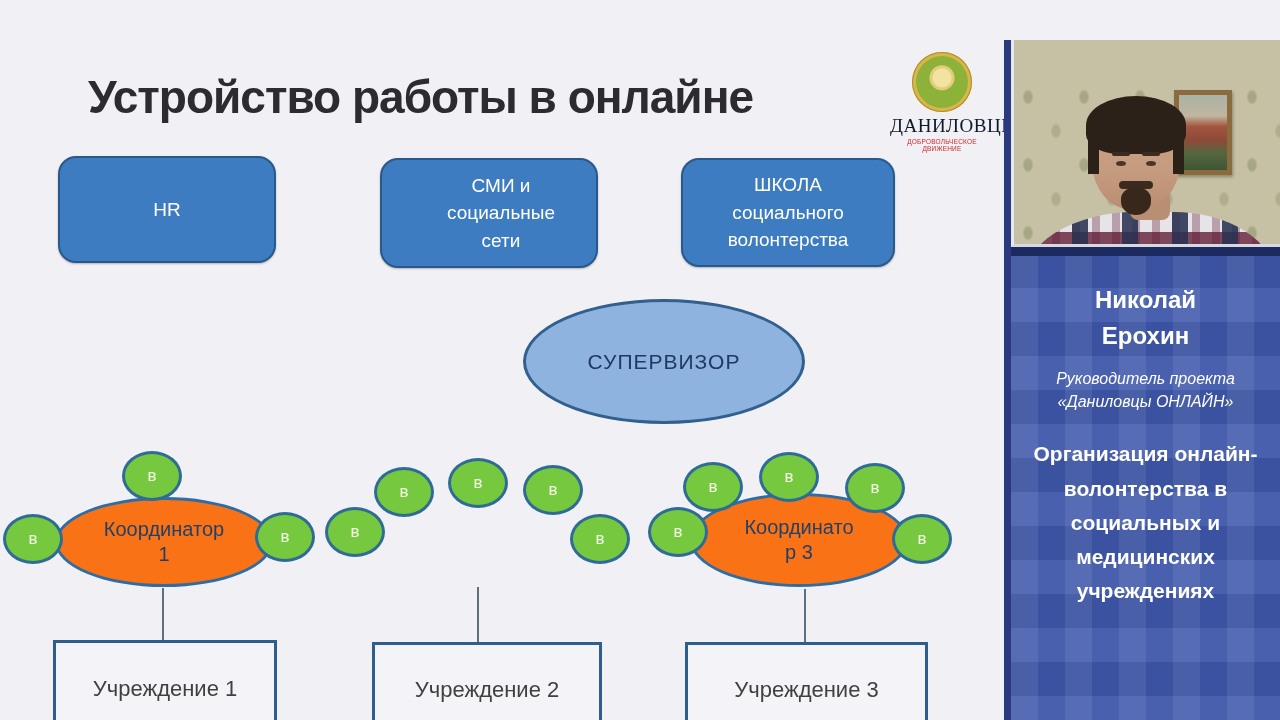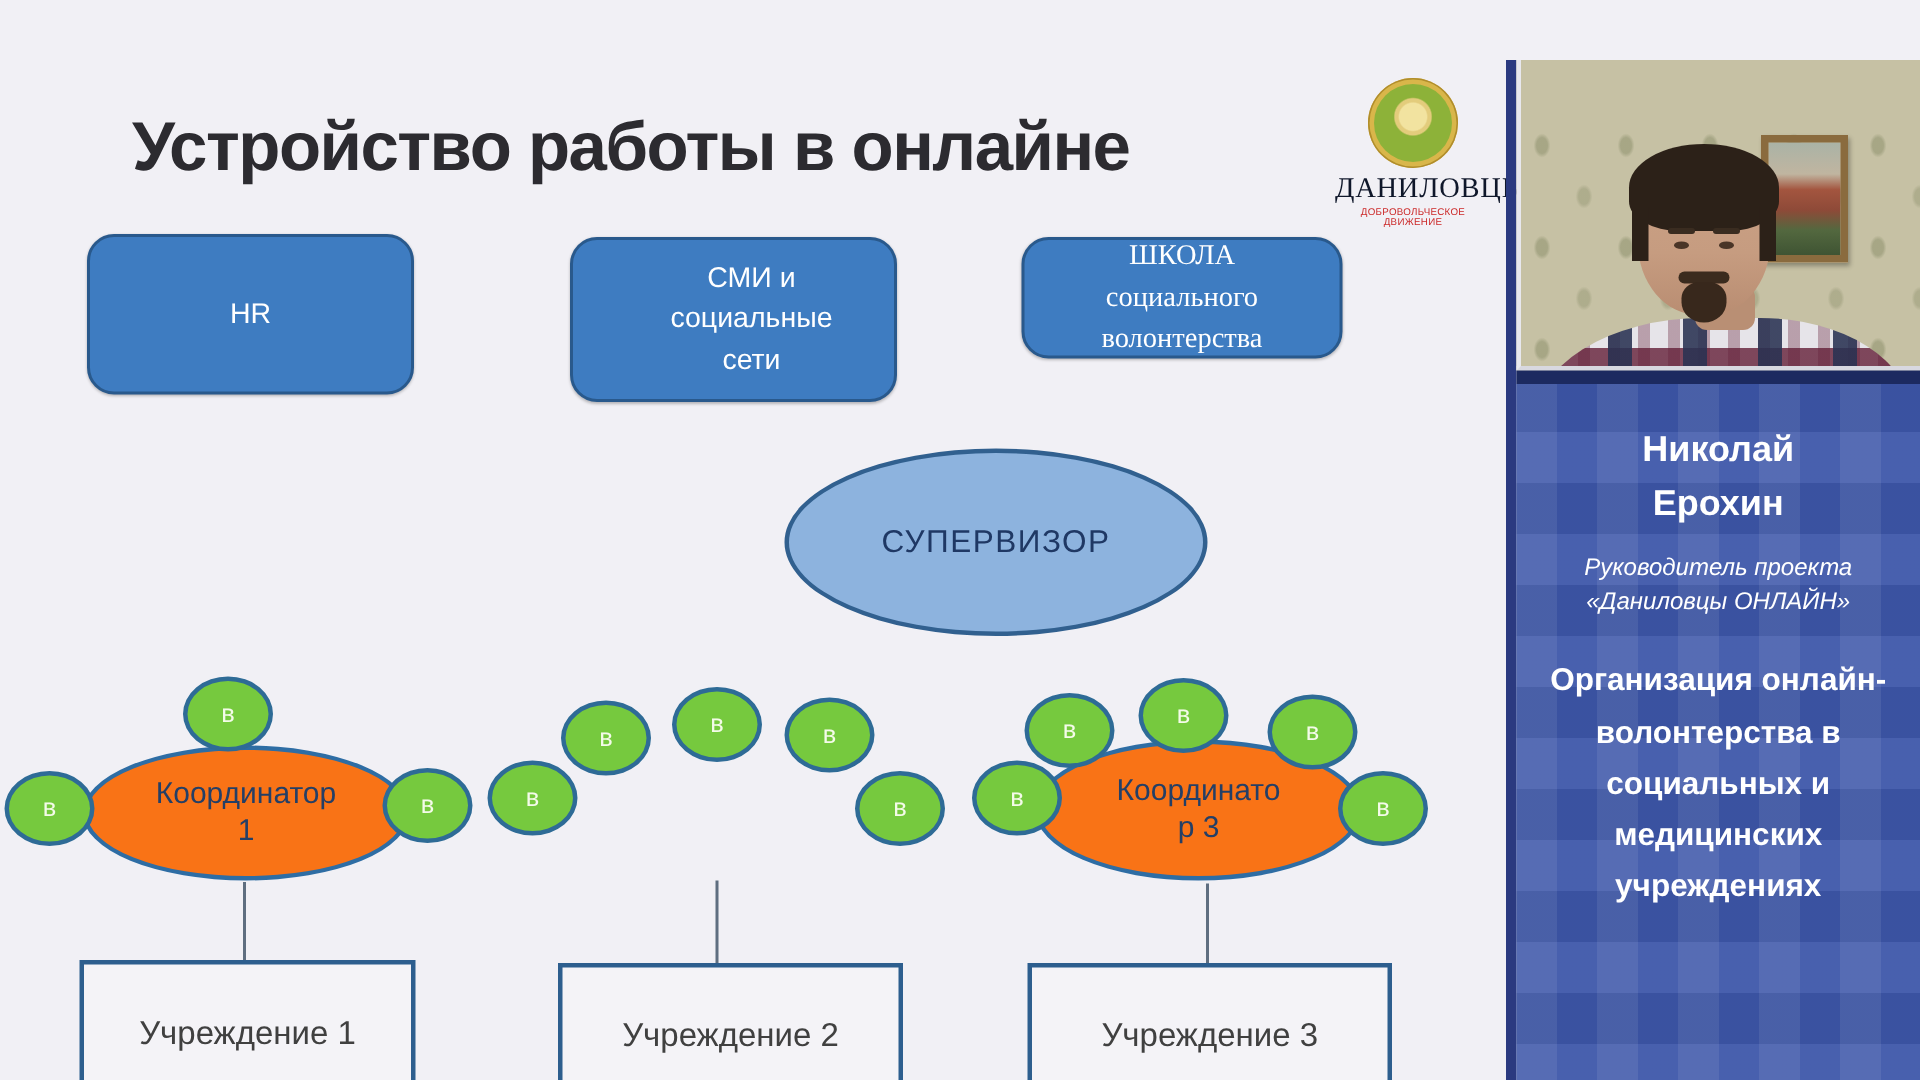--- a/index.html
+++ b/index.html
@@ -102,21 +102,21 @@
     <div class="logo-name">ДАНИЛОВЦЫ</div>
     <div class="logo-sub">ДОБРОВОЛЬЧЕСКОЕ ДВИЖЕНИЕ</div>
   </div>
 
   <div class="abs topbox" style="left:58px;top:116px;width:218px;height:107px;">
     <span class="lbl">HR</span>
   </div>
   <div class="abs topbox" style="left:380px;top:118px;width:218px;height:110px;padding-left:24px;">
     <span class="lbl" style="width:130px;">СМИ и социальные сети</span>
   </div>
-  <div class="abs topbox" style="left:681px;top:118px;width:214px;height:81px;font-family:Liberation Serif, serif;">
+  <div class="abs topbox" style="left:681px;top:118px;width:214px;height:109px;">
     <span class="lbl" style="width:150px;">ШКОЛА социального волонтерства</span>
   </div>
 
   <div class="abs role-ellipse" style="left:523px;top:259px;width:282px;height:125px;">
     <span>СУПЕРВИЗОР</span>
   </div>
 
   <div class="abs coord-ellipse" style="left:55px;top:457px;width:218px;height:90px;">
     <span class="lbl">Координатор 1</span>
   </div>

